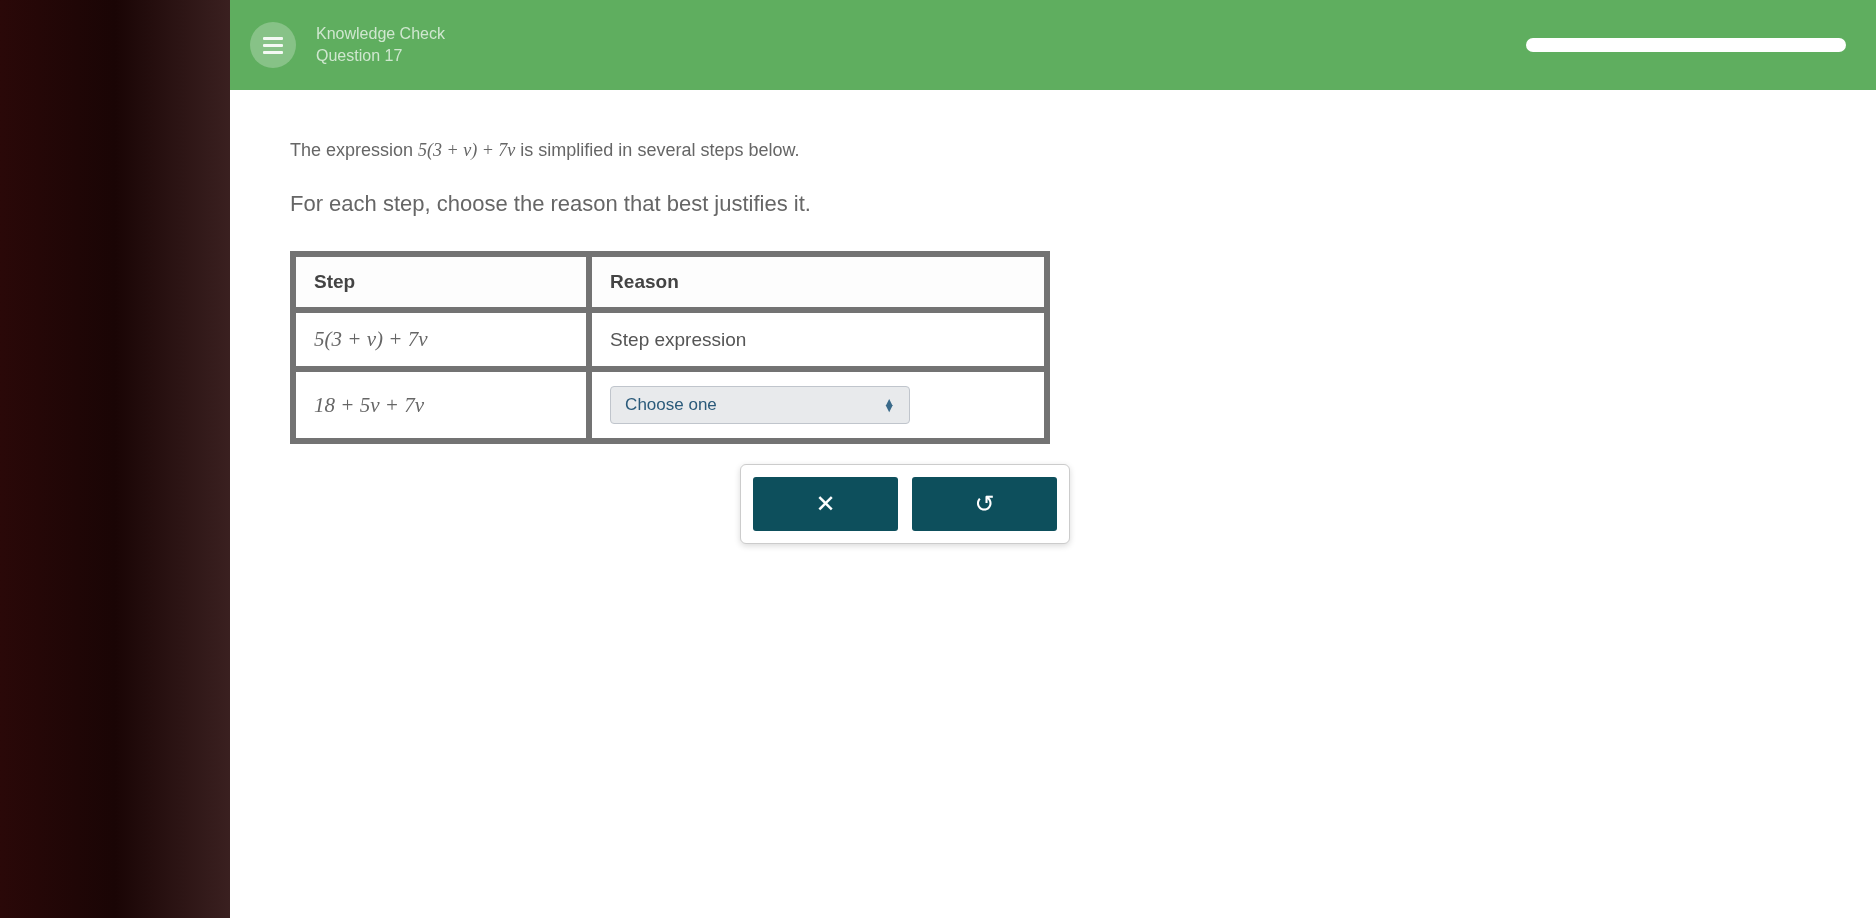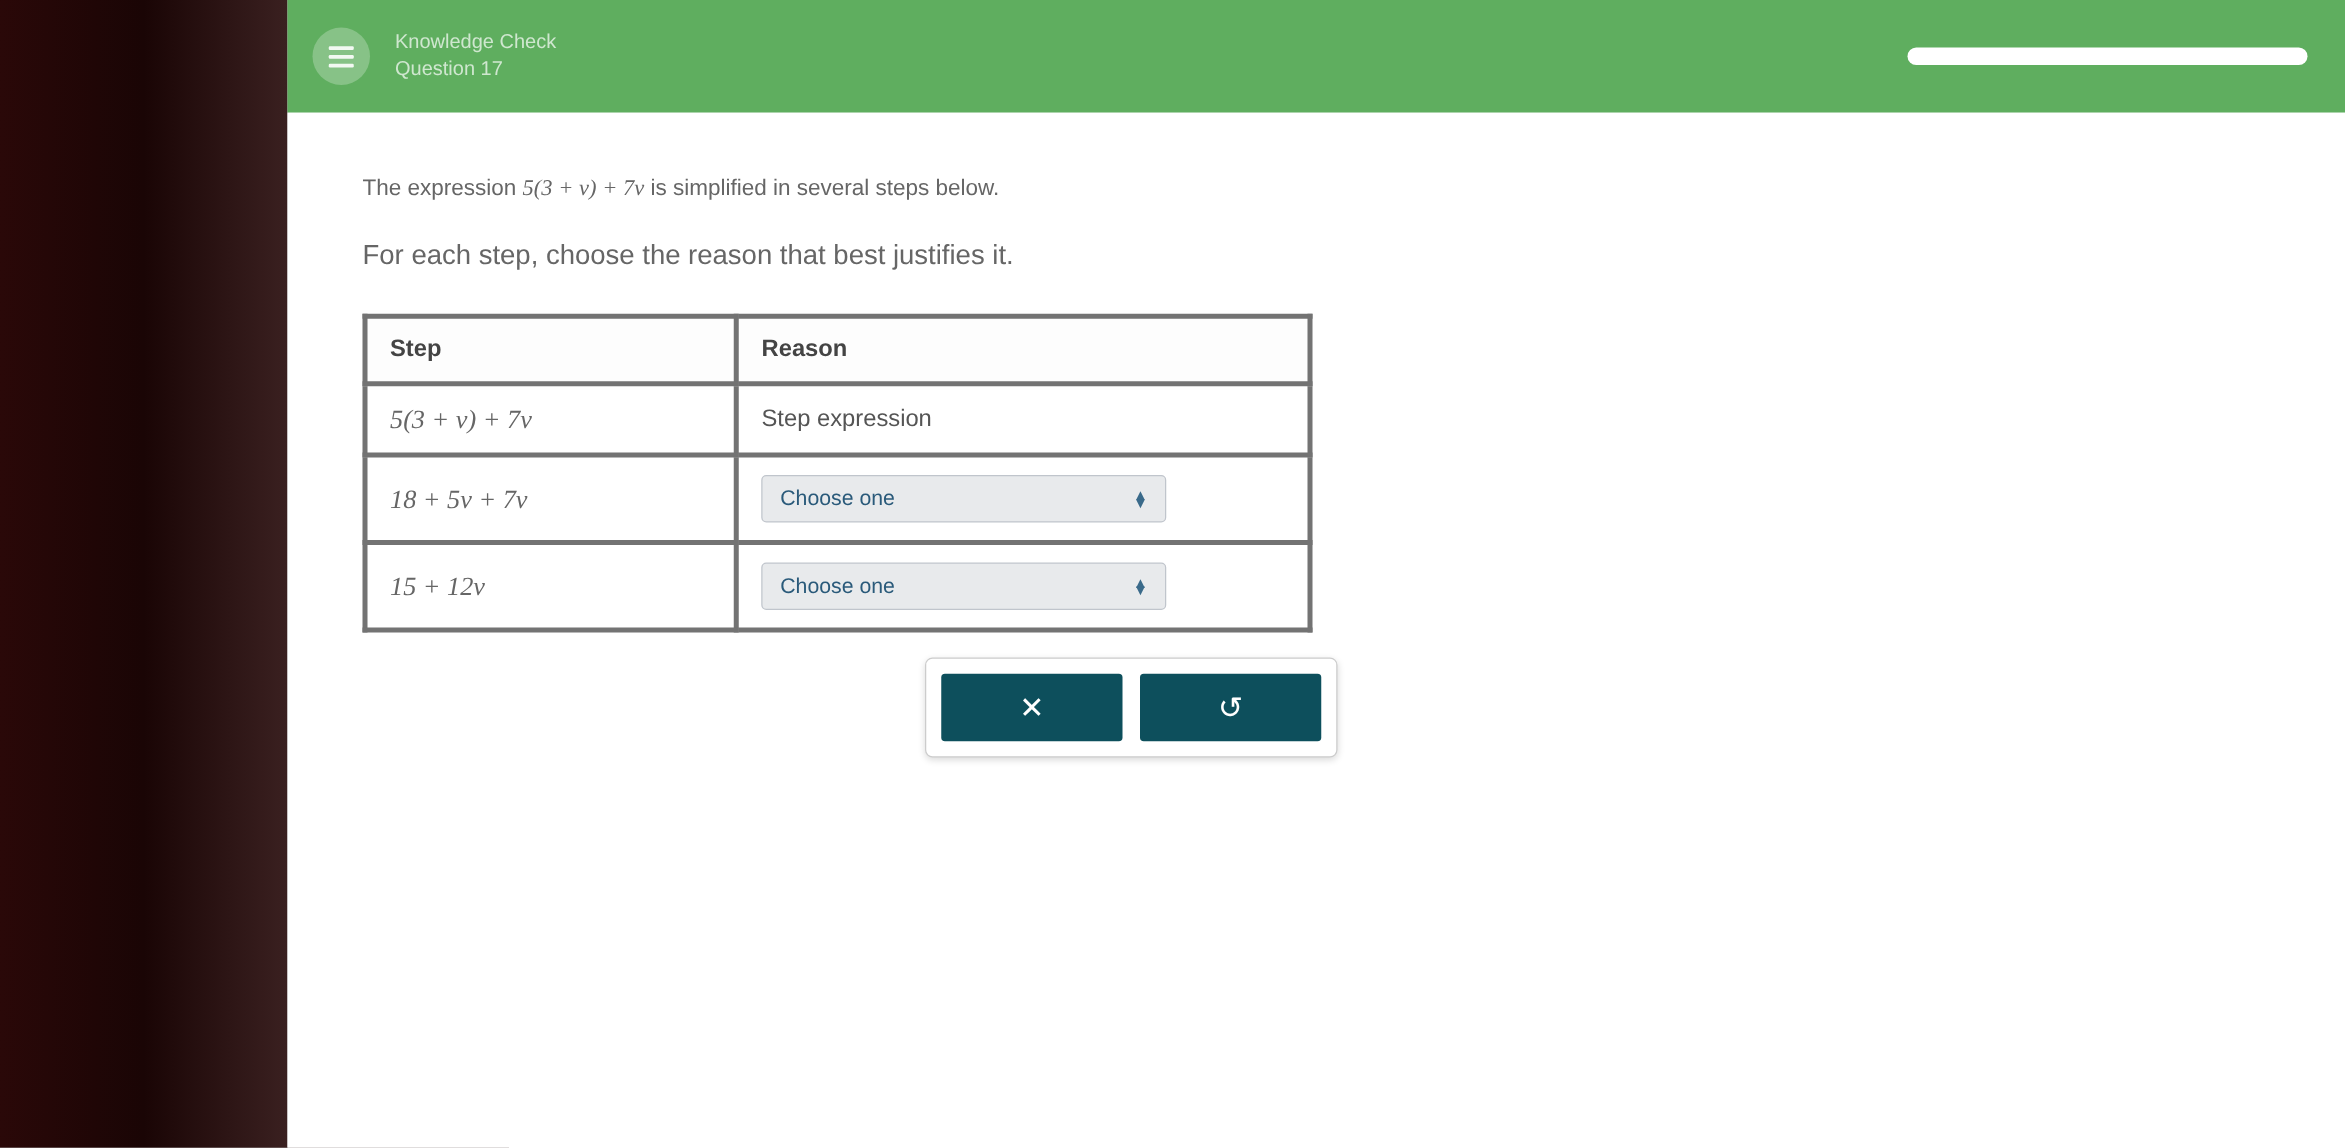--- a/index.html
+++ b/index.html
@@ -100,21 +100,21 @@
     .math-expr {
       font-family: 'Times New Roman', serif;
       font-style: italic;
     }
     .steps-table {
       border-collapse: collapse;
       width: 760px;
       margin-bottom: 20px;
     }
     .steps-table th, .steps-table td {
-      border: 4px solid #737373;
+      border: 6px solid #737373;
       padding: 14px 18px;
       text-align: left;
       vertical-align: middle;
     }
     .steps-table th {
       font-weight: bold;
       font-size: 19px;
       color: #444;
       background: #fdfdfd;
     }
@@ -136,21 +136,21 @@
       color: #666;
     }
     .choose-dropdown {
       display: flex;
       align-items: center;
       justify-content: space-between;
       background: #e8eaec;
       border: 1px solid #c0c5cc;
       border-radius: 4px;
       padding: 8px 14px;
-      width: 324px;
+      width: 300px;
       cursor: pointer;
       color: #2a5a7a;
       font-size: 17px;
     }
     .dropdown-arrows {
       color: #3a6a8a;
       font-size: 12px;
       display: flex;
       flex-direction: column;
       line-height: 6px;
@@ -225,32 +225,20 @@
           <td class="reason-col">
             <div class="choose-dropdown">
               <span>Choose one</span>
               <span class="dropdown-arrows">
                   <span>▲</span>
                   <span>▼</span>
                 </span>
             </div>
           </td>
         </tr>
-        <tr>
-          <td class="step-col"><span class="step-math">15 + 12v</span></td>
-          <td class="reason-col">
-            <div class="choose-dropdown">
-              <span>Choose one</span>
-              <span class="dropdown-arrows">
-                  <span>▲</span>
-                  <span>▼</span>
-                </span>
-            </div>
-          </td>
-        </tr>
       </tbody>
     </table>
 
     <div class="button-panel">
       <button class="action-button">
         <span>✕</span>
       </button>
       <button class="action-button">
         <span>↺</span>
       </button>

